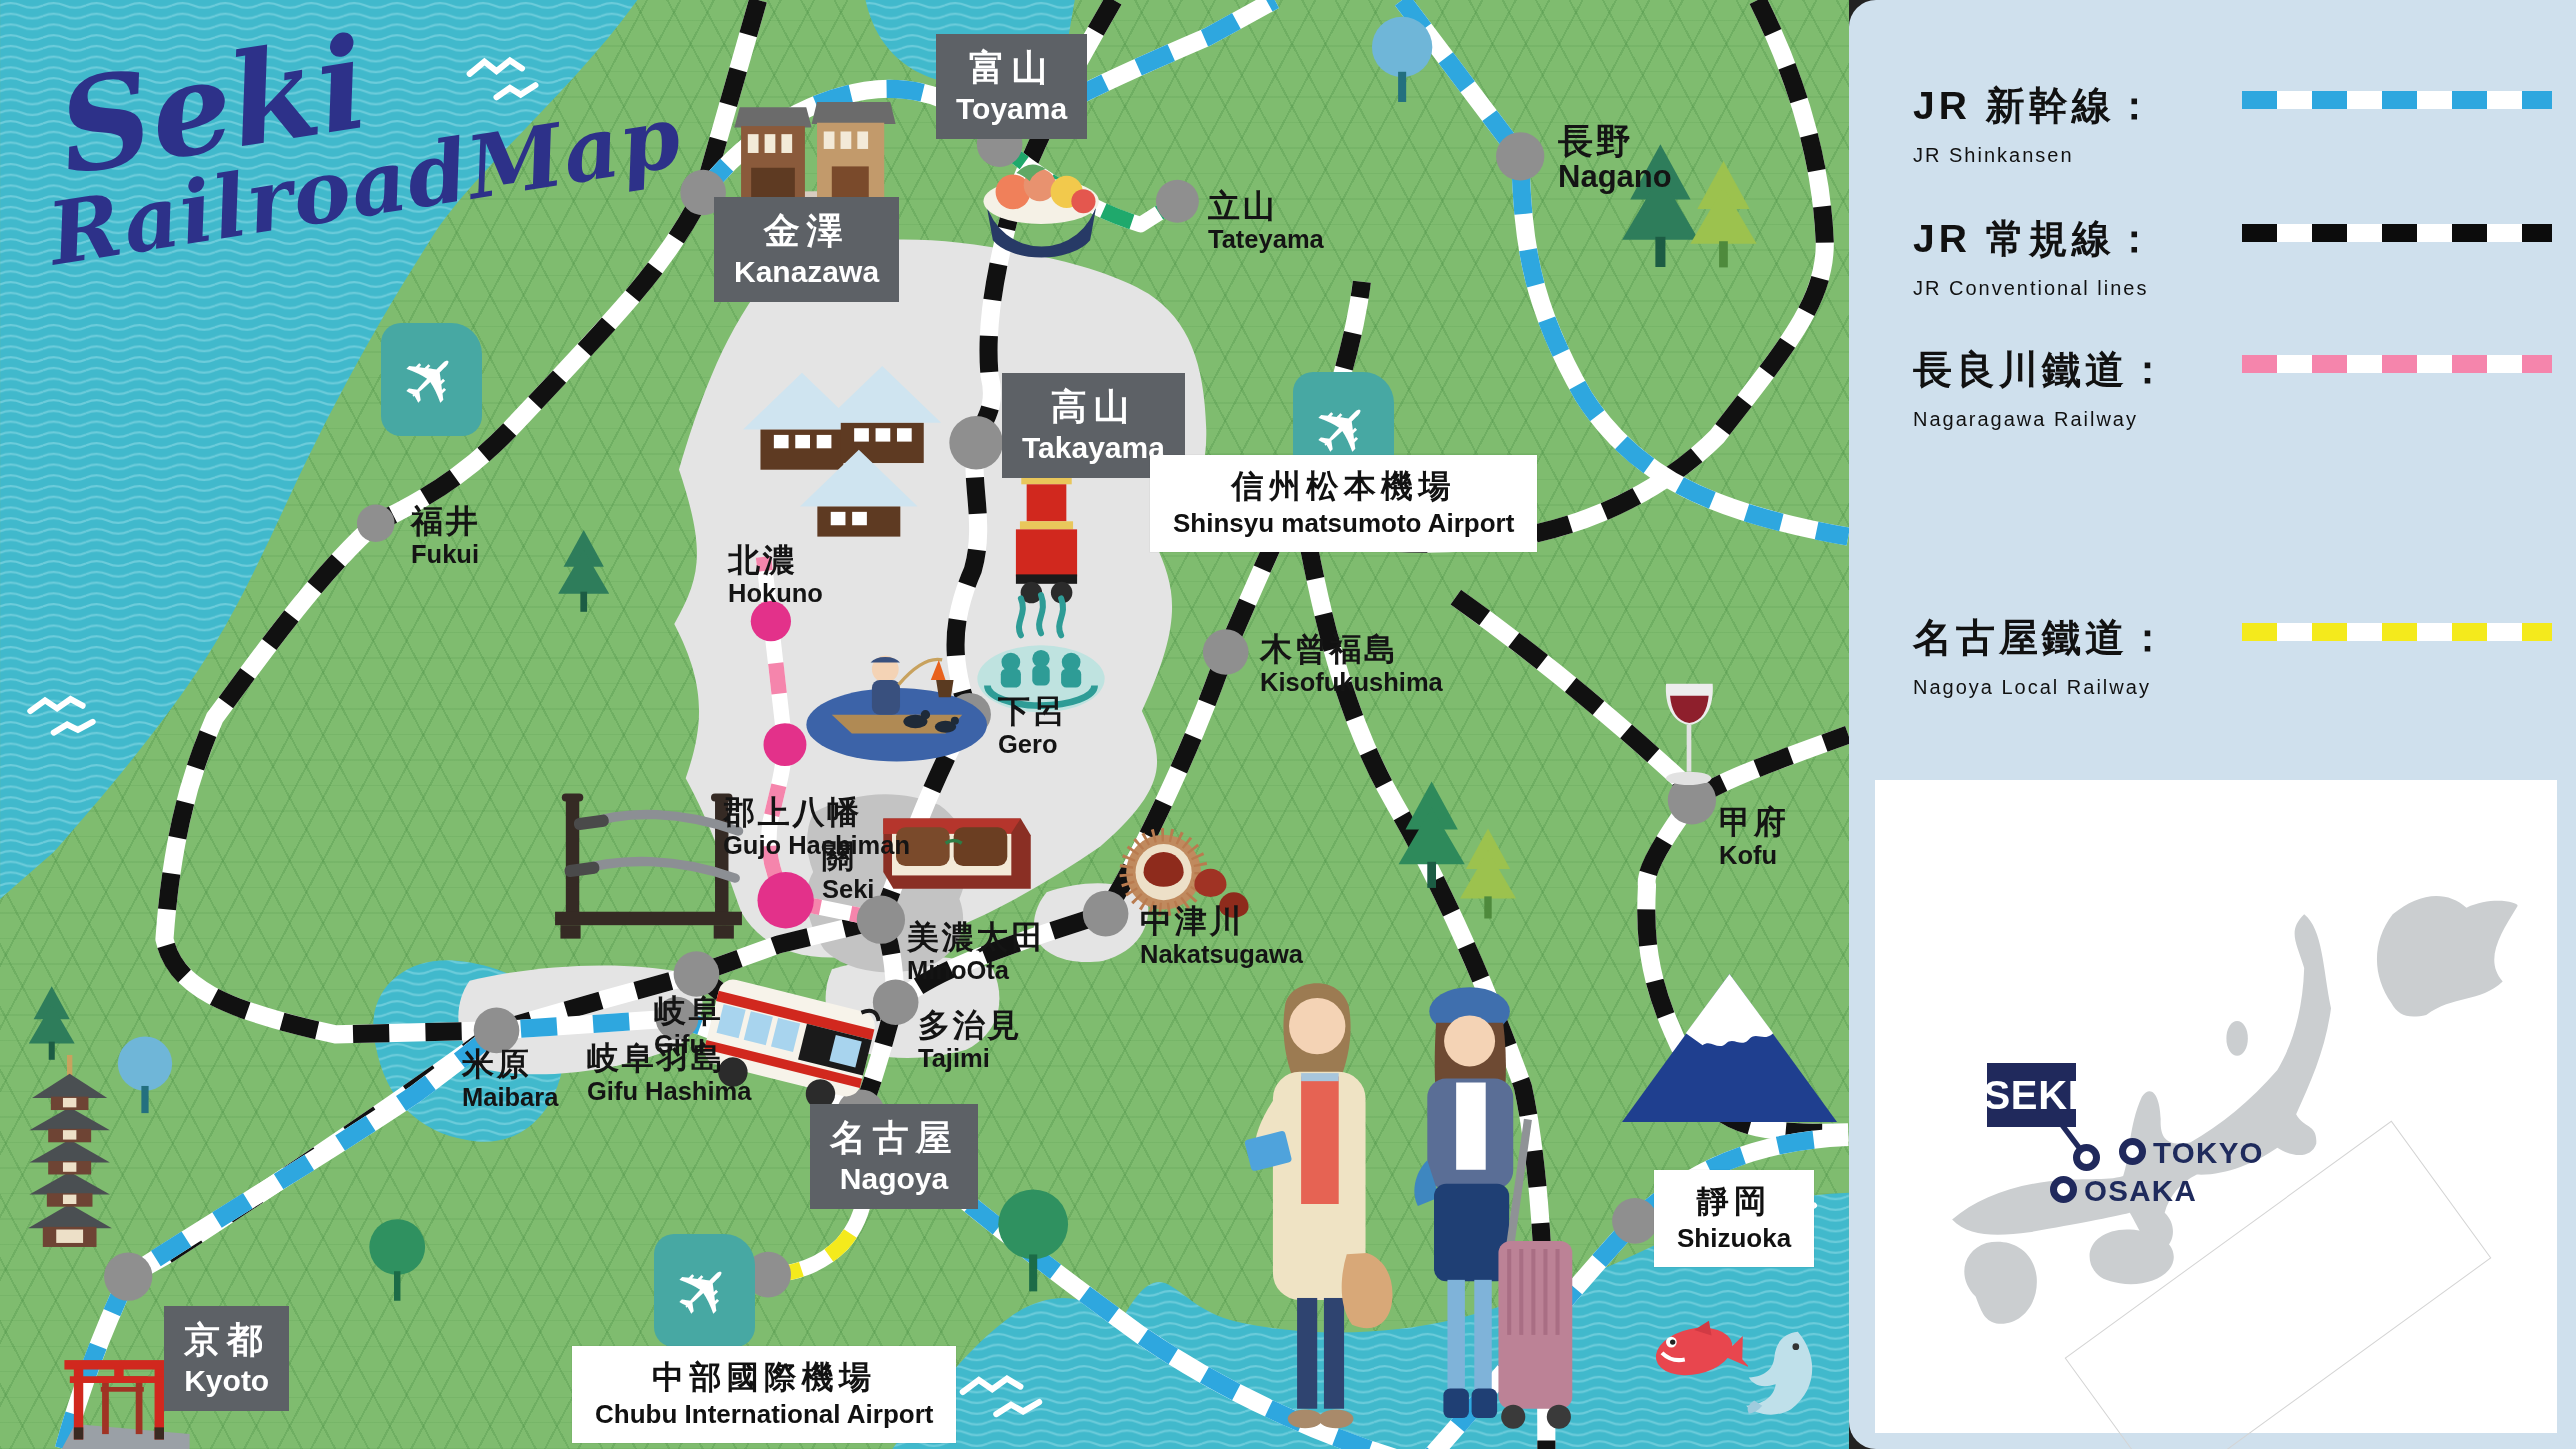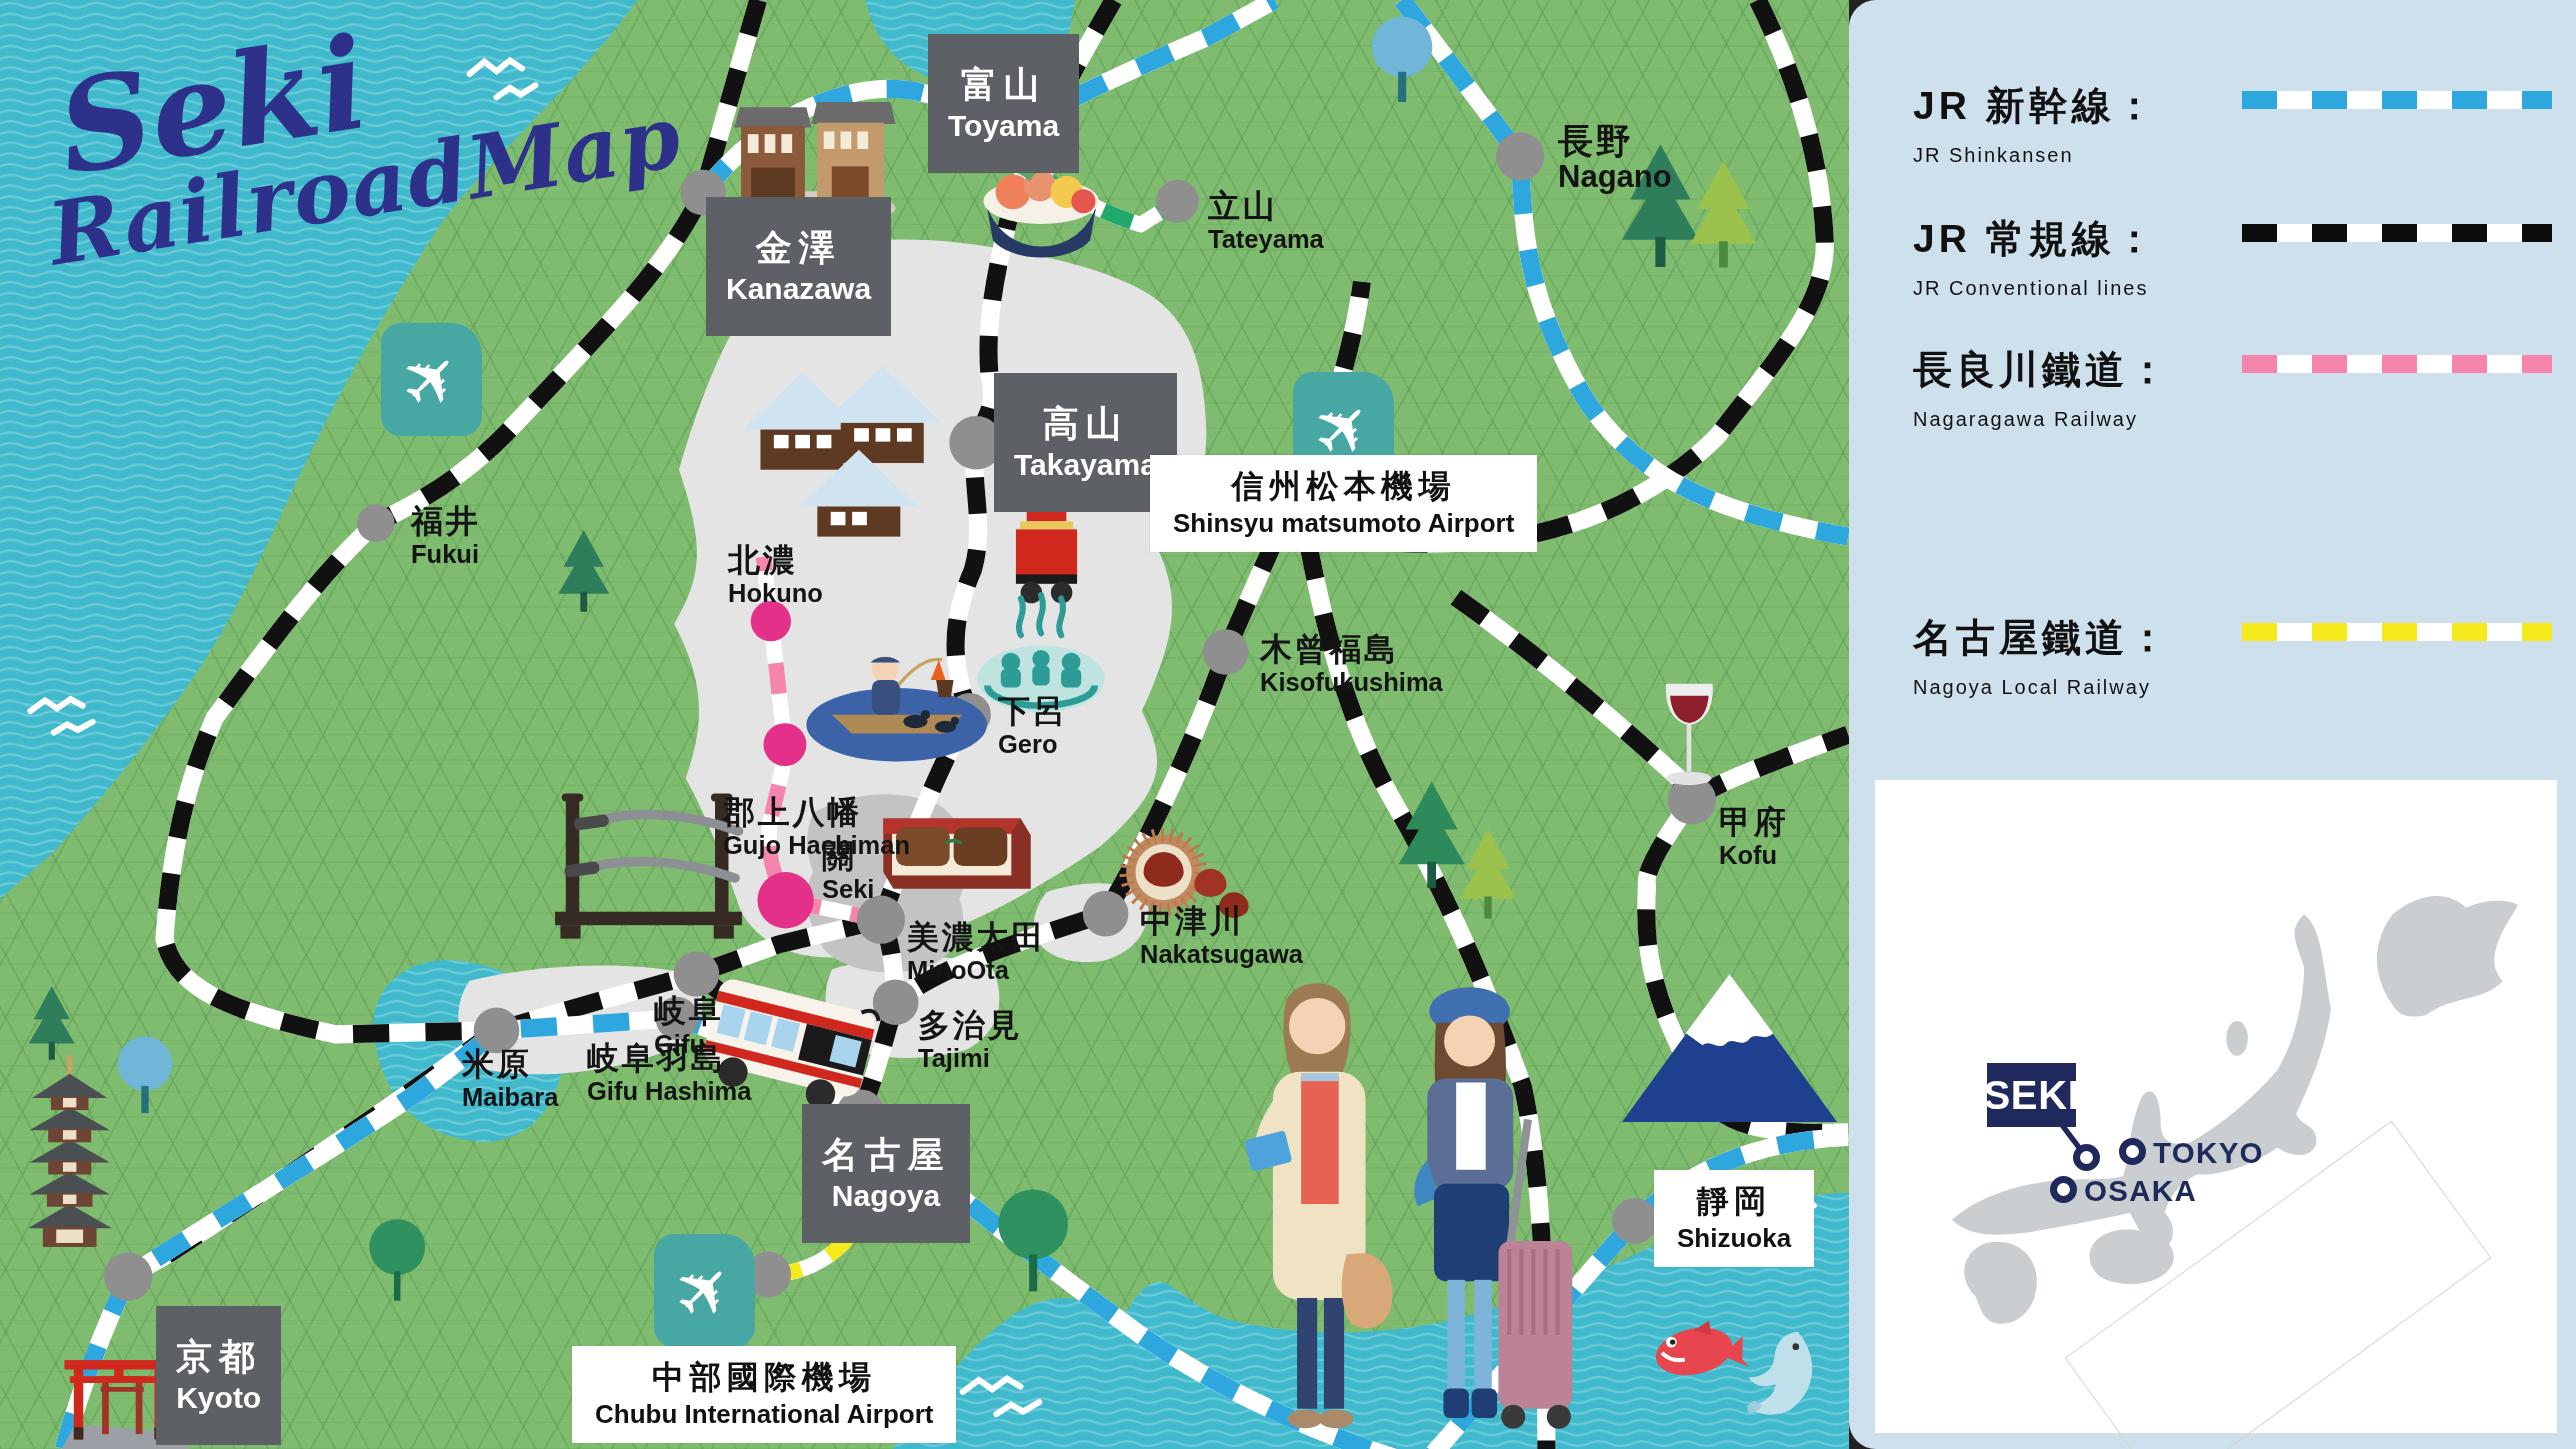--- a/index.html
+++ b/index.html
@@ -11,21 +11,21 @@
          repeating-linear-gradient(-62deg, rgba(70,140,66,.28) 0 2px, transparent 2px 29.5px),
          repeating-linear-gradient(0deg, rgba(70,140,66,.14) 0 1.3px, transparent 1.3px 25.5px);}
   #geo{position:absolute;left:0;top:0;}
   .ill{position:absolute;}
   
   .lbl{position:absolute;color:#141414;line-height:1.12;white-space:nowrap;}
   .lbl .jp{font-size:32px;font-weight:700;letter-spacing:2.7px;}
   .lbl .en{font-size:25.5px;font-weight:700;}
   .lbl.big .jp{font-size:35px;}
   .lbl.big .en{font-size:31px;font-weight:700;}
-  .box-dark{position:absolute;background:#5D6166;color:#fff;text-align:center;padding:28px 20px;line-height:1.25;}
+  .box-dark{position:absolute;background:#5D6166;color:#fff;text-align:center;padding:11px 20px;line-height:1.25;margin-left:8px;}
   .box-dark .jp{font-size:36px;font-weight:700;letter-spacing:6.7px;}
   .box-dark .en{font-size:30px;font-weight:700;}
   .box-white{position:absolute;background:#fff;color:#111;text-align:center;padding:10.7px 23px;line-height:1.3;box-shadow:0 0 0 0.7px rgba(0,0,0,.04);}
   .box-white .jp{font-size:32px;font-weight:700;letter-spacing:5.4px;}
   .box-white .en{font-size:26px;font-weight:700;}
   .airport{position:absolute;width:101px;height:113px;background:#47A8A3;border-radius:20px 31px 20px 20px;display:flex;align-items:center;justify-content:center;}
   .airport span{color:#fff;font-size:70px;transform:rotate(-45deg);line-height:1;}
   
   #title{position:absolute;left:37px;top:27px;transform:rotate(-9deg);color:#2D3189;
          font-family:"DejaVu Serif",serif;font-style:italic;font-weight:700;}

